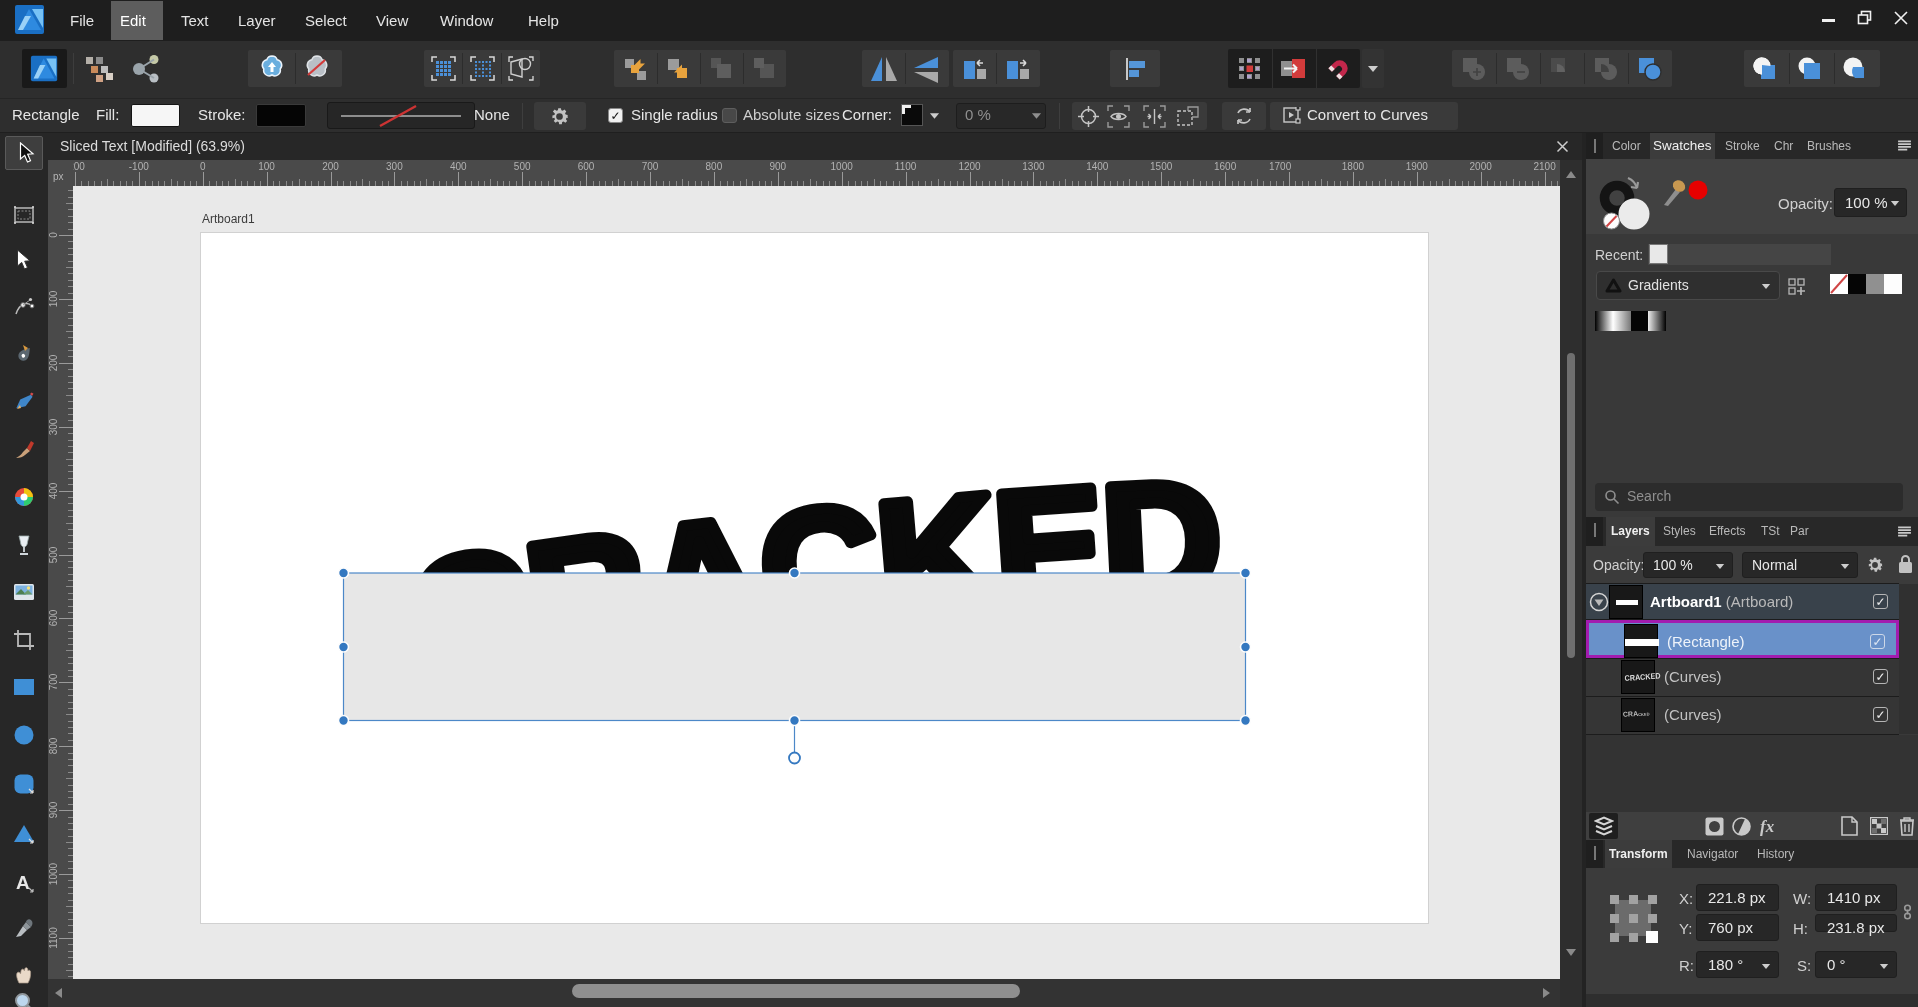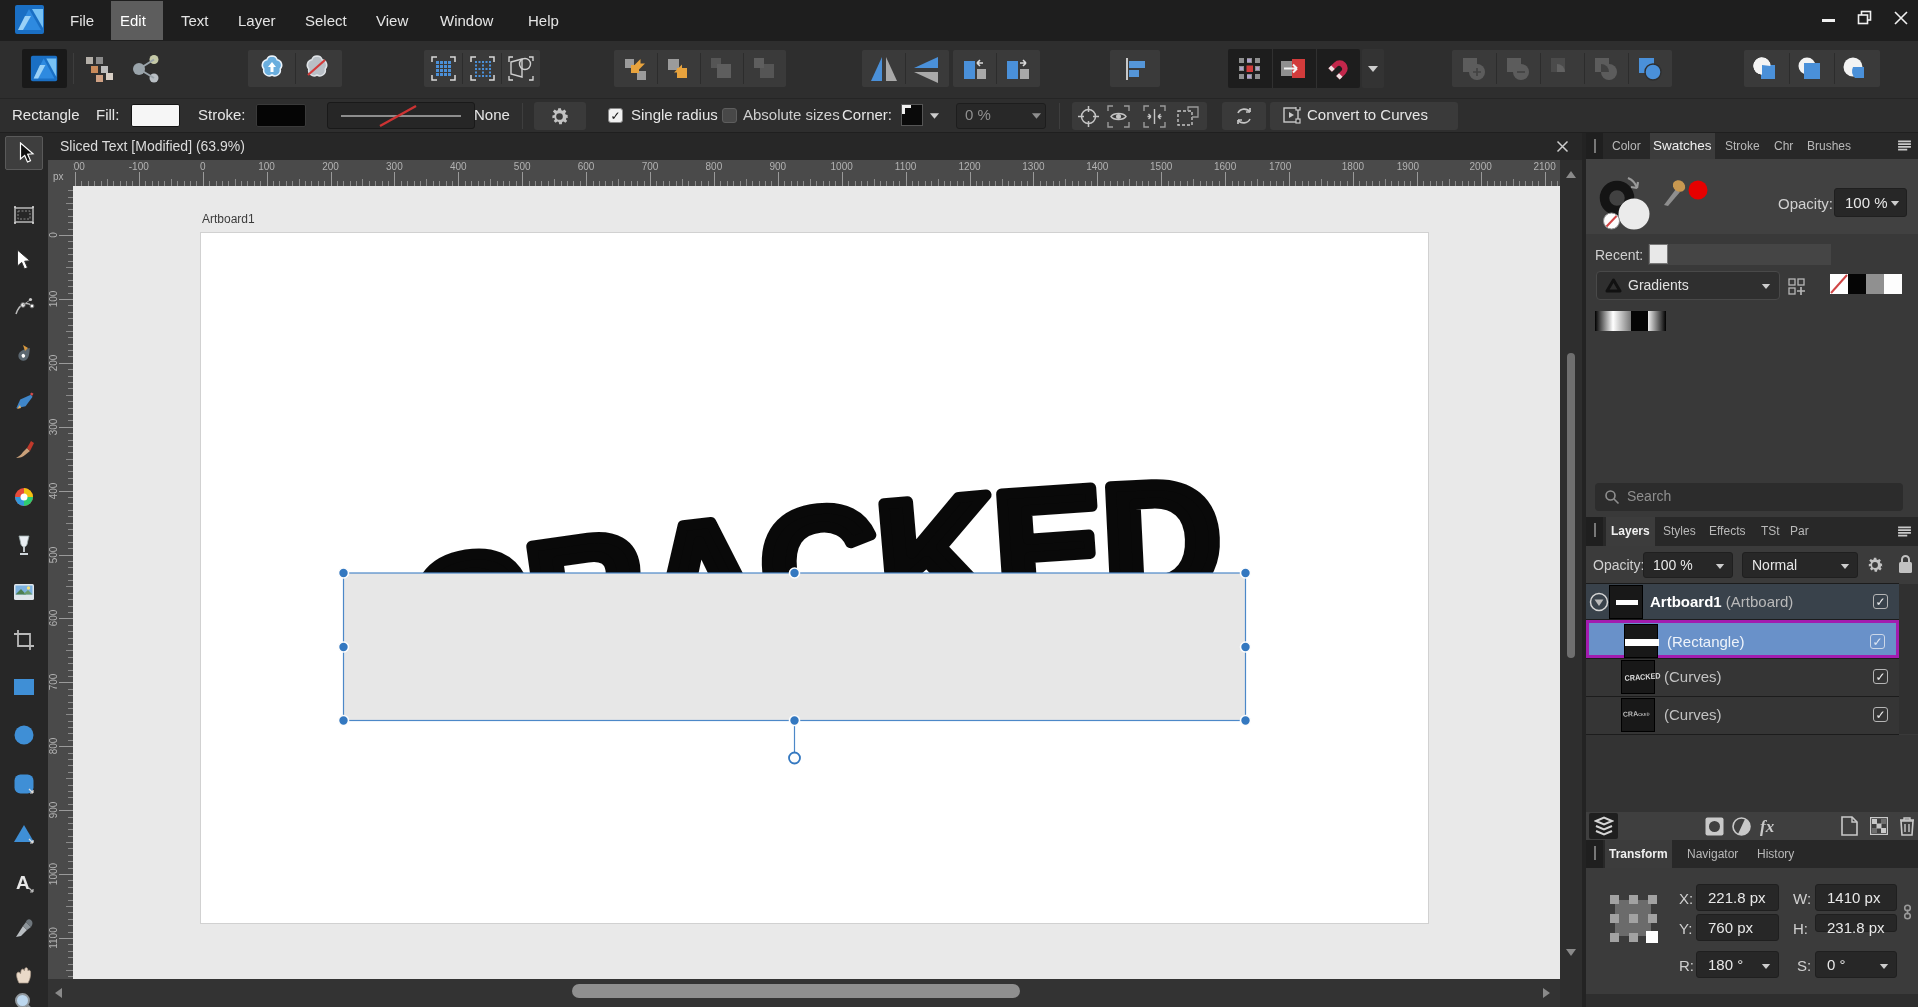--- a/index.html
+++ b/index.html
@@ -712,21 +712,21 @@
       <div class="abs" style="left:1279.9px;top:12px;width:1px;height:14px;background:#9a9a9a"></div>
       <div class="abs" style="left:1286.3px;top:21px;width:1px;height:5px;background:#8a8a8a"></div>
       <div class="abs" style="left:1292.7px;top:21px;width:1px;height:5px;background:#8a8a8a"></div>
       <div class="abs" style="left:1299.1px;top:21px;width:1px;height:5px;background:#8a8a8a"></div>
       <div class="abs" style="left:1305.5px;top:21px;width:1px;height:5px;background:#8a8a8a"></div>
       <div class="abs" style="left:1311.9px;top:19px;width:1px;height:7px;background:#8a8a8a"></div>
       <div class="abs" style="left:1318.2px;top:21px;width:1px;height:5px;background:#8a8a8a"></div>
       <div class="abs" style="left:1324.6px;top:21px;width:1px;height:5px;background:#8a8a8a"></div>
       <div class="abs" style="left:1331.0px;top:21px;width:1px;height:5px;background:#8a8a8a"></div>
       <div class="abs" style="left:1337.4px;top:21px;width:1px;height:5px;background:#8a8a8a"></div>
-      <div class="rnum" style="left:1323.8px;top:1px;width:40px;text-align:left">1900</div>
+      <div class="rnum" style="left:1323.8px;top:1px;width:40px;text-align:center">1900</div>
       <div class="abs" style="left:1343.8px;top:12px;width:1px;height:14px;background:#9a9a9a"></div>
       <div class="abs" style="left:1350.2px;top:21px;width:1px;height:5px;background:#8a8a8a"></div>
       <div class="abs" style="left:1356.6px;top:21px;width:1px;height:5px;background:#8a8a8a"></div>
       <div class="abs" style="left:1363.0px;top:21px;width:1px;height:5px;background:#8a8a8a"></div>
       <div class="abs" style="left:1369.4px;top:21px;width:1px;height:5px;background:#8a8a8a"></div>
       <div class="abs" style="left:1375.8px;top:19px;width:1px;height:7px;background:#8a8a8a"></div>
       <div class="abs" style="left:1382.1px;top:21px;width:1px;height:5px;background:#8a8a8a"></div>
       <div class="abs" style="left:1388.5px;top:21px;width:1px;height:5px;background:#8a8a8a"></div>
       <div class="abs" style="left:1394.9px;top:21px;width:1px;height:5px;background:#8a8a8a"></div>
       <div class="abs" style="left:1401.3px;top:21px;width:1px;height:5px;background:#8a8a8a"></div>

